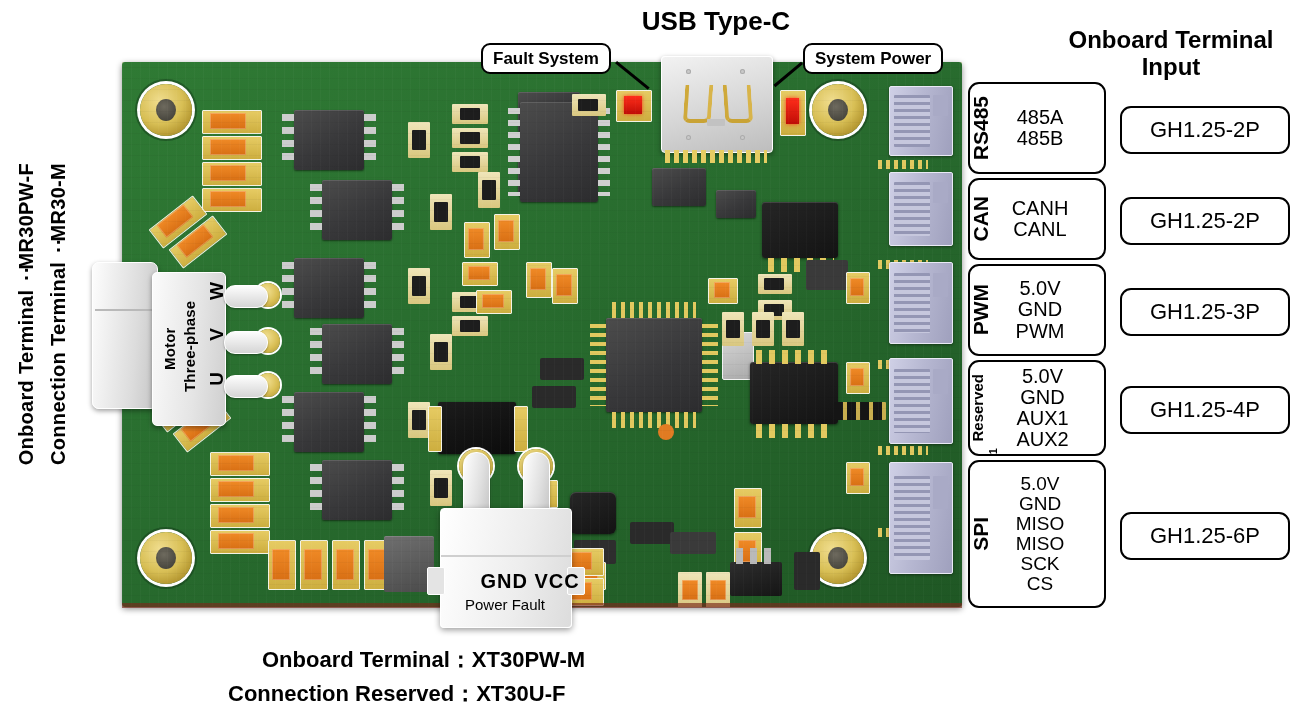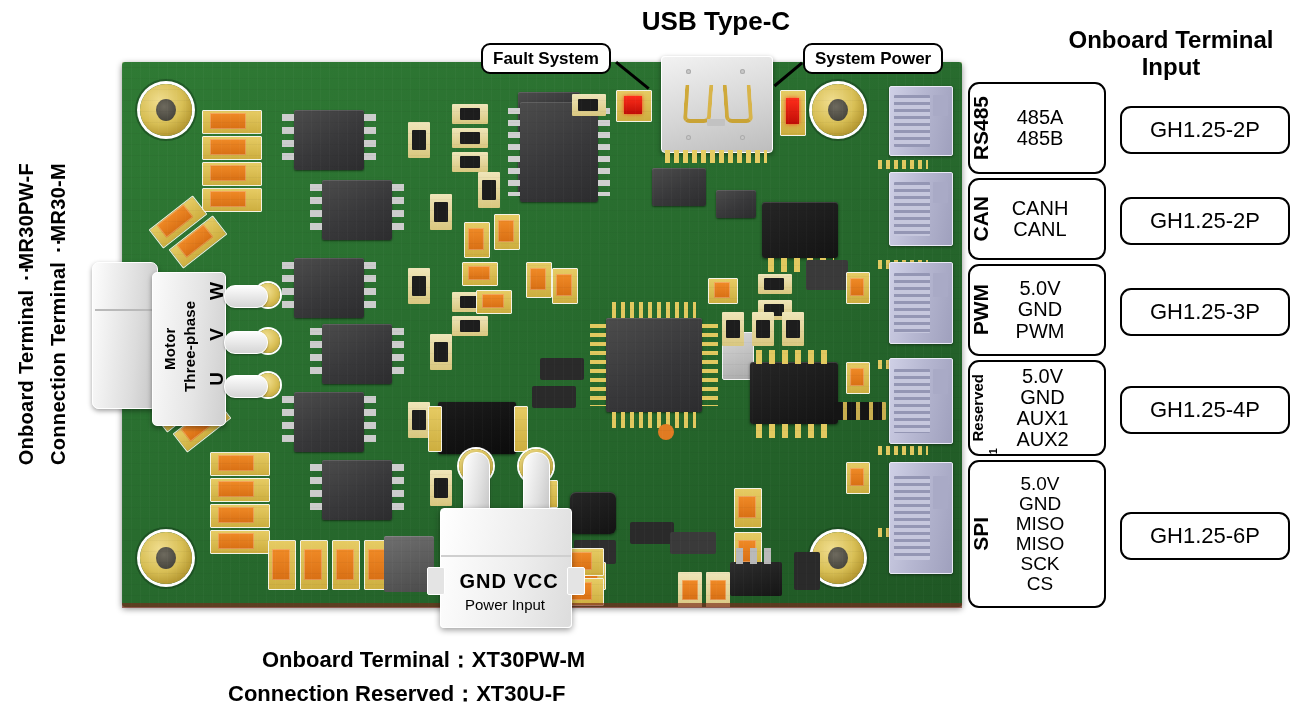--- a/index.html
+++ b/index.html
@@ -87,21 +87,21 @@
         background:linear-gradient(100deg,#ffffff,#ededed 60%,#dcdcdc);
         border:1px solid #fff;border-radius:4px;box-shadow:0 2px 6px rgba(0,0,0,.4);}
   #xt30::before{content:"";position:absolute;left:0;top:46px;width:130px;height:2px;background:#cfcfcf;}
   .xt-ear{position:absolute;top:58px;width:16px;height:26px;background:#e4e4e4;border:1px solid #fff;border-radius:2px;}
   .xt-post{position:absolute;width:25px;height:62px;border-radius:13px 13px 3px 3px;
         background:linear-gradient(100deg,#ffffff,#e0e0e0 60%,#c6c6c6);
         border:1px solid #fff;box-shadow:0 1px 3px rgba(0,0,0,.35);}
   .xt-ring{position:absolute;width:34px;height:34px;border-radius:50%;
         background:radial-gradient(circle at 40% 35%,#f6e79f,#dcc259 55%,#b0942f);
         box-shadow:0 0 0 2px #fff;}
-  #xt-gv{left:447px;top:570px;width:124px;text-align:center;font-size:20px;font-weight:bold;letter-spacing:1px;}
+  #xt-gv{left:468px;top:570px;width:124px;text-align:center;font-size:20px;font-weight:bold;letter-spacing:1px;}
   #xt-pi{left:443px;top:596px;width:124px;text-align:center;font-size:15px;}
 
   
   .callout{position:absolute;background:#fff;border:2px solid #000;border-radius:9px;
         padding:3px 10px;font-size:17px;font-weight:bold;white-space:nowrap;line-height:1.25;}
   .leader{position:absolute;background:#000;transform-origin:0 0;}
 
   
   .vtext{position:absolute;writing-mode:vertical-rl;transform:rotate(180deg);
         font-size:20px;font-weight:bold;white-space:nowrap;letter-spacing:.3px;}
@@ -374,21 +374,21 @@
 
 <div class="abs xt-ring" style="left:459px;top:449px;"></div>
 <div class="abs xt-ring" style="left:519px;top:449px;"></div>
 <div class="abs xt-post" style="left:463px;top:452px;"></div>
 <div class="abs xt-post" style="left:523px;top:452px;"></div>
 <div class="abs" id="xt30">
   <div class="xt-ear" style="left:-14px;"></div>
   <div class="xt-ear" style="right:-14px;"></div>
 </div>
 <div class="abs" id="xt-gv">GND  VCC</div>
-<div class="abs" id="xt-pi">Power Input</div>
+<div class="abs" id="xt-pi">Power Fault</div>
 
 <div class="abs jst" style="left:889px;top:86px;width:62px;height:68px;"></div>
 <div class="abs jst" style="left:889px;top:172px;width:62px;height:72px;"></div>
 <div class="abs jst" style="left:889px;top:262px;width:62px;height:80px;"></div>
 <div class="abs jst" style="left:889px;top:358px;width:62px;height:84px;"></div>
 <div class="abs jst" style="left:889px;top:462px;width:62px;height:110px;"></div>
 
 <div class="abs callout" id="co-fault" style="left:481px;top:43px;">Fault System</div>
 <div class="abs leader" style="left:617px;top:61px;width:42px;height:2.5px;transform:rotate(39deg);"></div>
 

